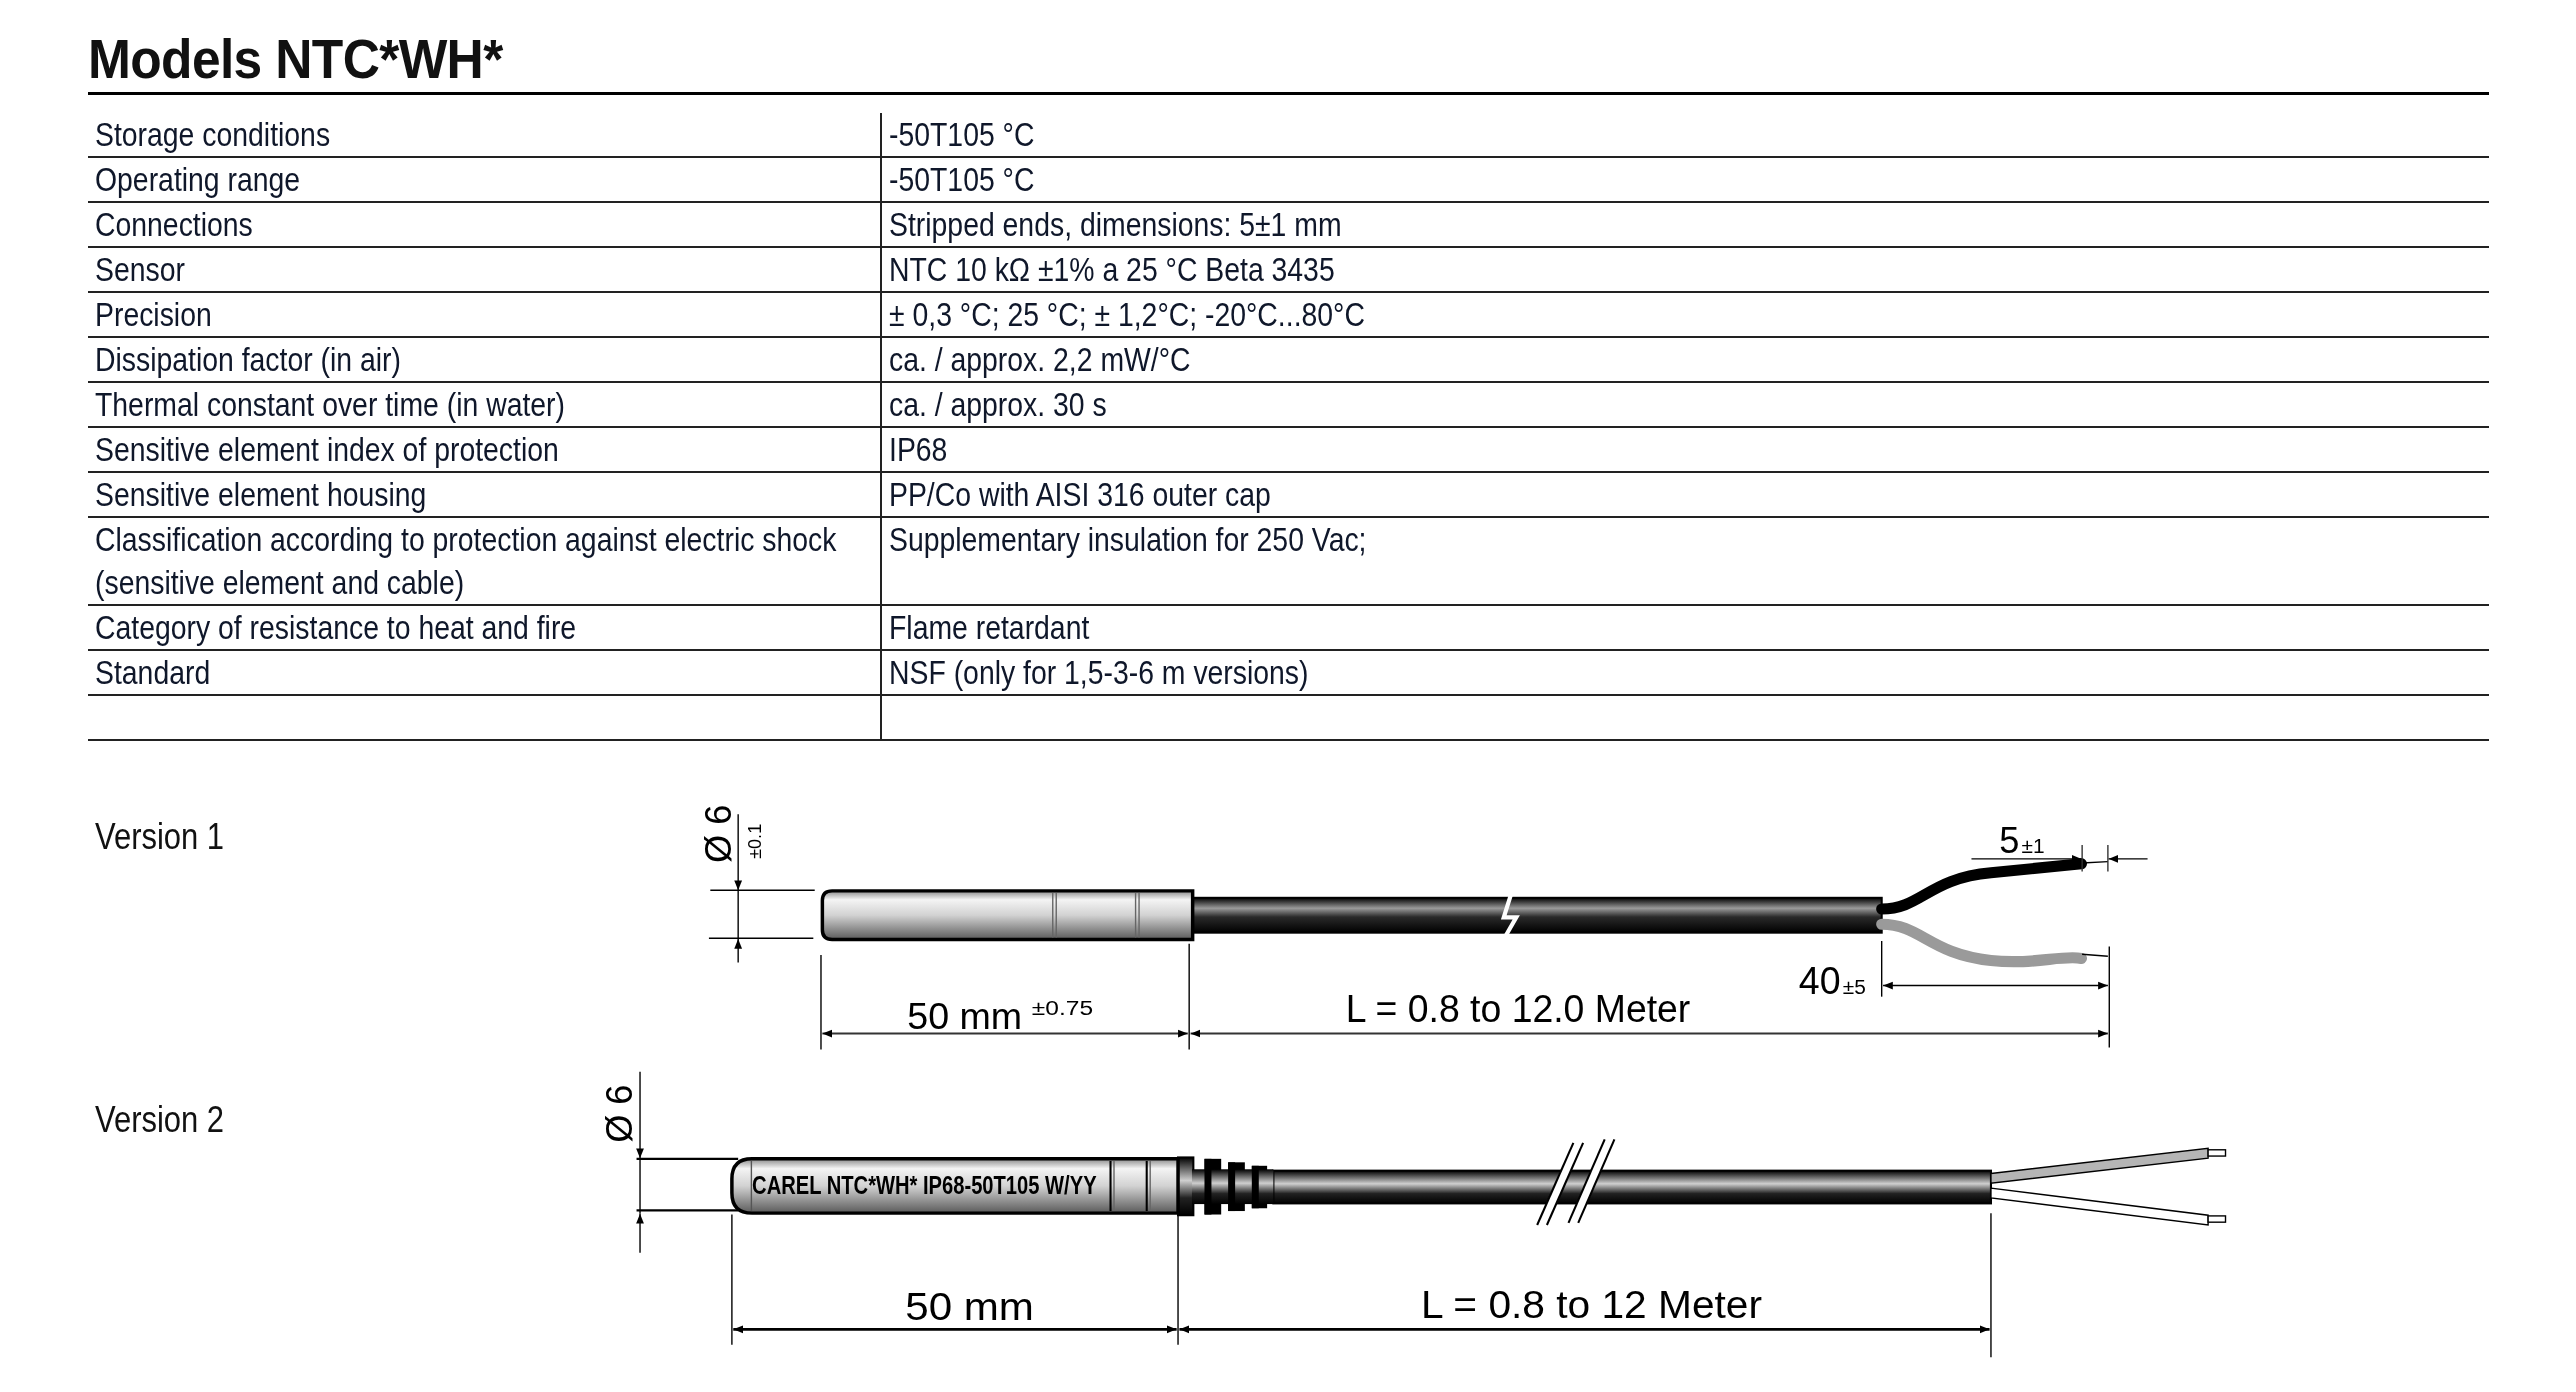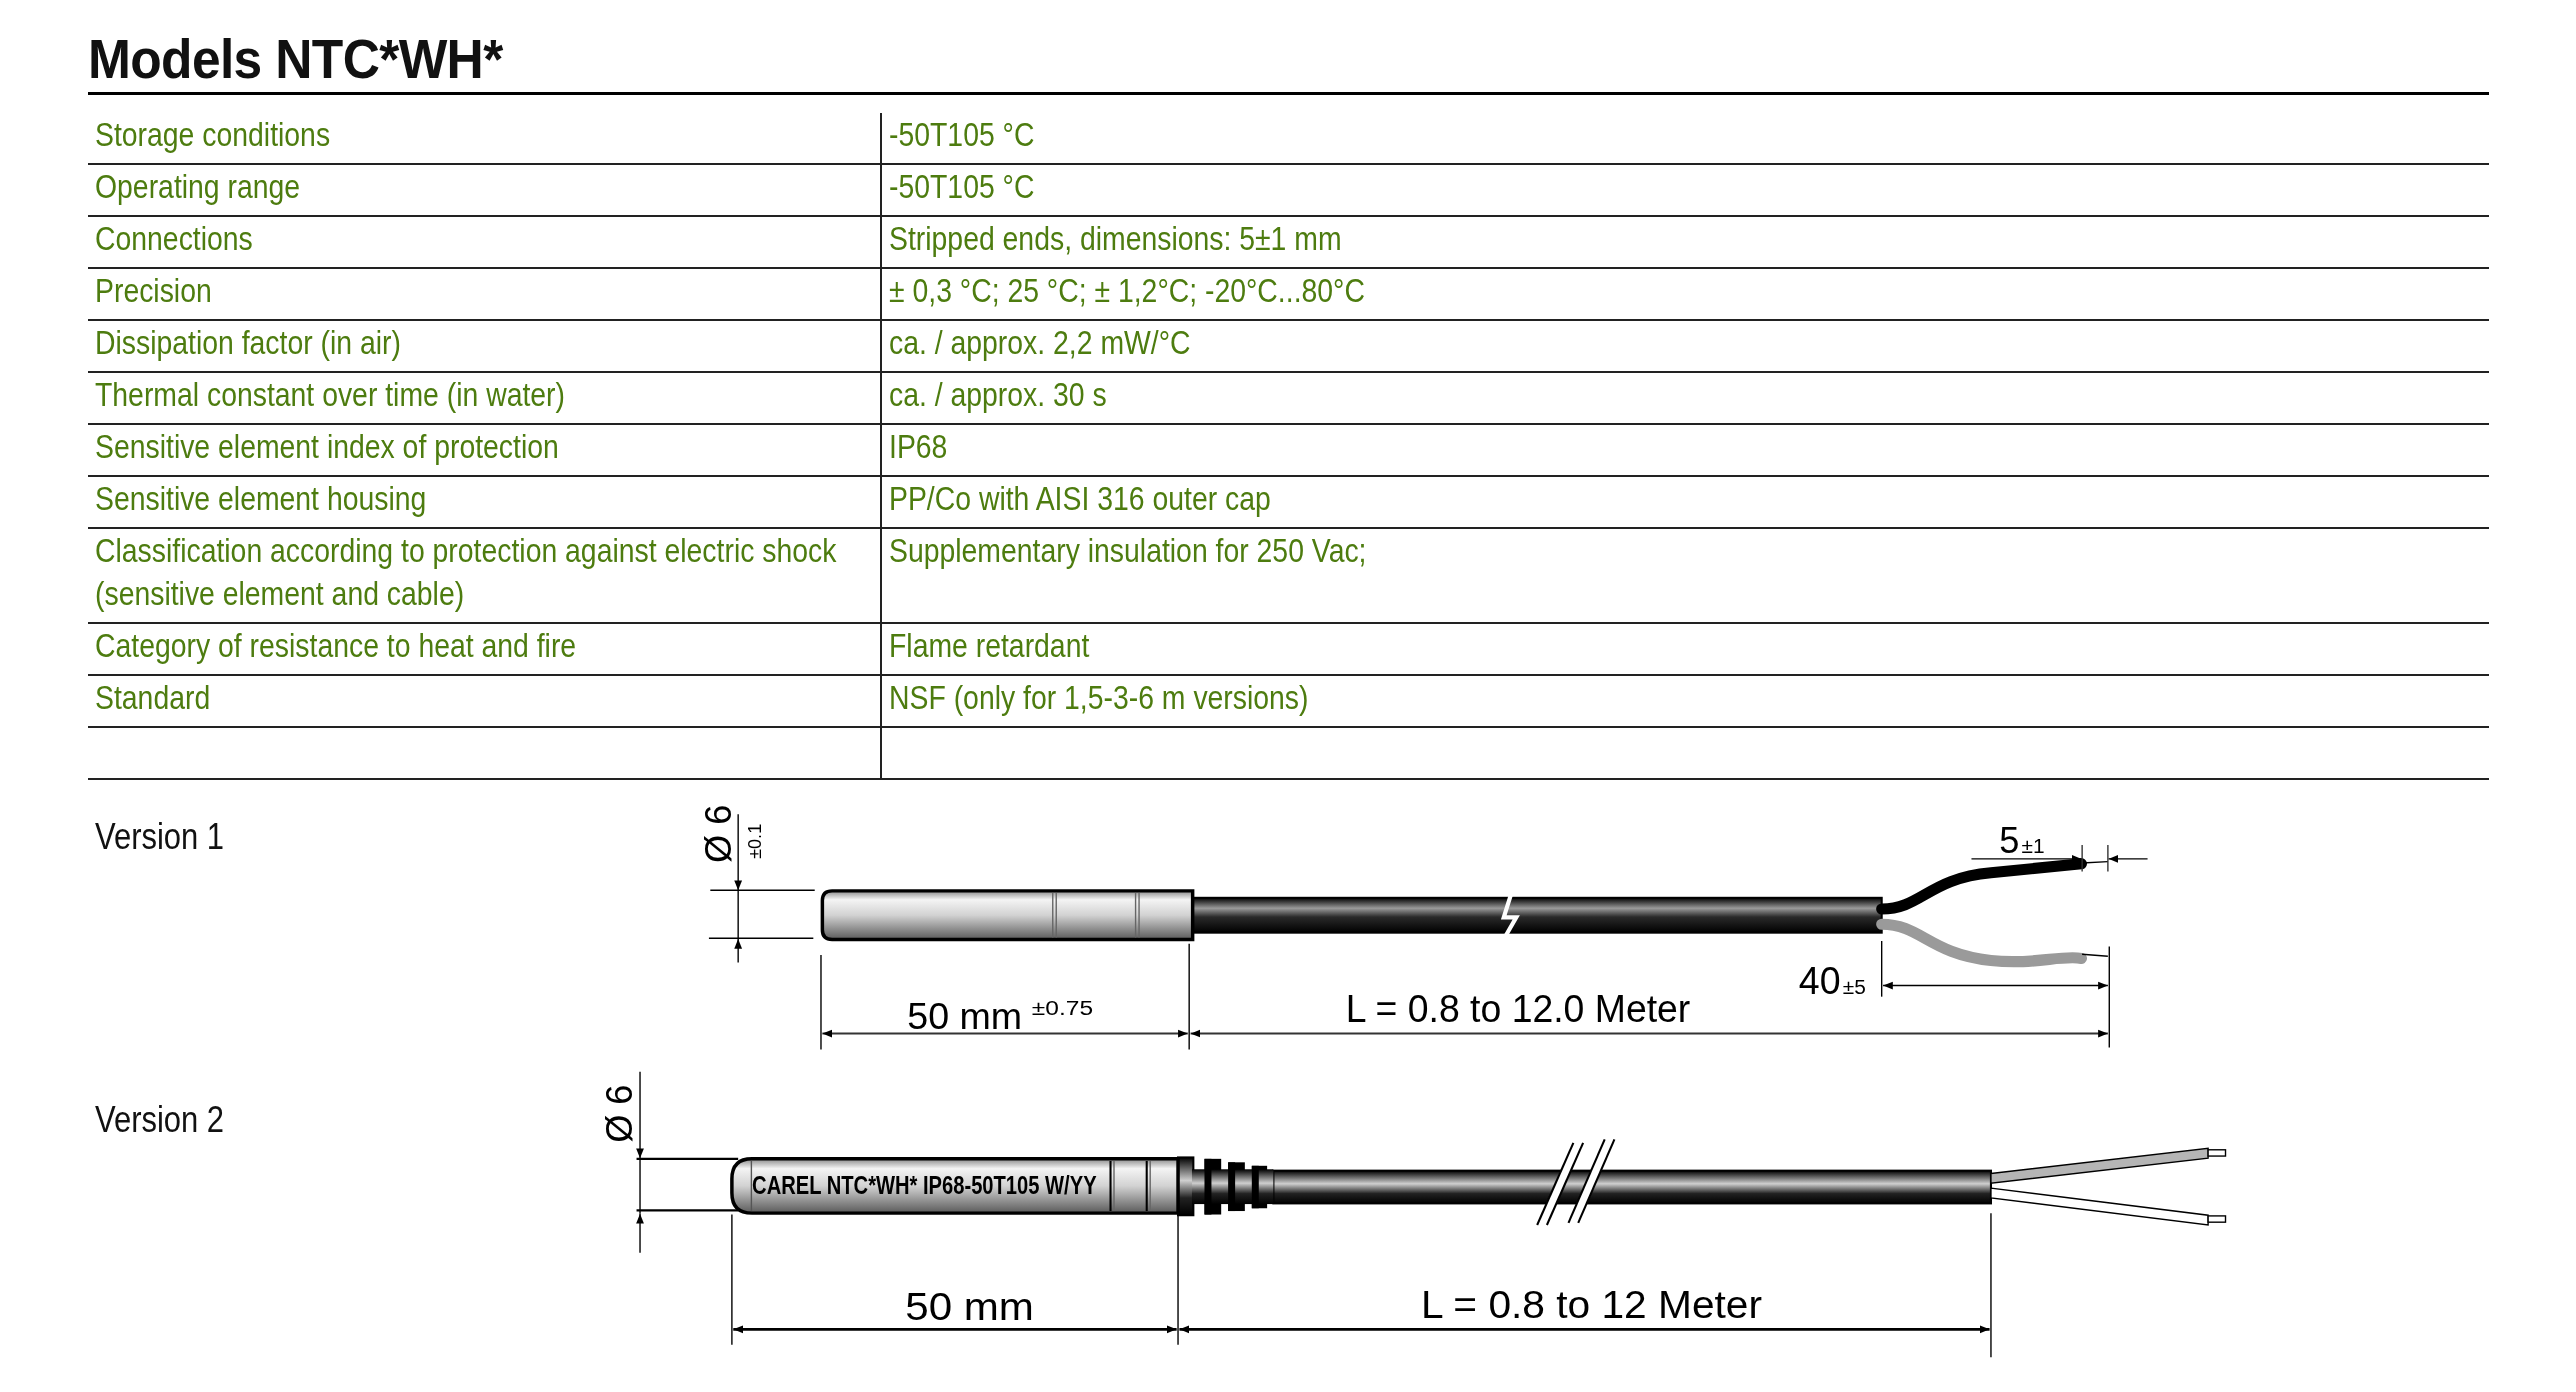--- a/index.html
+++ b/index.html
@@ -4,22 +4,22 @@
 <style>
   html, body { margin: 0; padding: 0; background: #ffffff; }
   body { width: 2576px; height: 1392px; position: relative; overflow: hidden;
          font-family: "Liberation Sans", "DejaVu Sans", sans-serif; color: #111; }
   .title { position: absolute; left: 88px; top: 31px; font-size: 56px; font-weight: bold;
            letter-spacing: -0.7px; line-height: 1; transform: scaleX(0.92); transform-origin: left top; }
   .title-rule { position: absolute; left: 88px; top: 92px; width: 2401px; height: 2.8px; background: #000; }
   table.specs { position: absolute; left: 88px; top: 113px; width: 2401px;
                 border-collapse: collapse; table-layout: fixed; }
   table.specs col.c1 { width: 793px; }
-  table.specs td { border-bottom: 2.1px solid #222; padding: 0 0 7px 7px; vertical-align: top;
-                   font-size: 33px; line-height: 43px; font-weight: normal; color: #4d7c0f; overflow: visible; white-space: nowrap; }
+  table.specs td { border-bottom: 2.1px solid #222; padding: 0 0 0 7px; vertical-align: top;
+                   font-size: 33px; line-height: 43px; font-weight: normal; color: #0f172a; overflow: visible; white-space: nowrap; }
   table.specs td.v { border-left: 2.1px solid #222; }
   .cell-text { display: inline-block; transform: scaleX(0.86); transform-origin: left top; }
   .cell-text.wrap { white-space: normal; width: 870px; }
   .cell-text.wrap-wide { white-space: normal; width: 1866px; }
   .version-label { position: absolute; font-size: 36px; line-height: 1; transform: scaleX(0.86); transform-origin: left top; }
   svg.drawing { position: absolute; left: 0; top: 0; }
   svg text { font-family: "Liberation Sans", "DejaVu Sans", sans-serif; }
 </style>
 </head>
 <body>
@@ -37,20 +37,24 @@
       <td><span class="cell-text">Storage conditions</span></td>
       <td class="v"><span class="cell-text">-50T105 °C</span></td>
     </tr>
     <tr style="height:41px">
       <td><span class="cell-text">Operating range</span></td>
       <td class="v"><span class="cell-text">-50T105 °C</span></td>
     </tr>
     <tr style="height:40px">
       <td><span class="cell-text">Connections</span></td>
       <td class="v"><span class="cell-text">Stripped ends, dimensions: 5±1 mm</span></td>
+    </tr>
+    <tr style="height:41px">
+      <td><span class="cell-text">Sensor</span></td>
+      <td class="v"><span class="cell-text">NTC 10 kΩ ±1% a 25 °C Beta 3435</span></td>
     </tr>
     <tr style="height:39px">
       <td><span class="cell-text">Precision</span></td>
       <td class="v"><span class="cell-text">± 0,3 °C; 25 °C; ± 1,2°C; -20°C...80°C</span></td>
     </tr>
     <tr style="height:39px">
       <td><span class="cell-text">Dissipation factor (in air)</span></td>
       <td class="v"><span class="cell-text">ca. / approx. 2,2 mW/°C</span></td>
     </tr>
     <tr style="height:42px">

